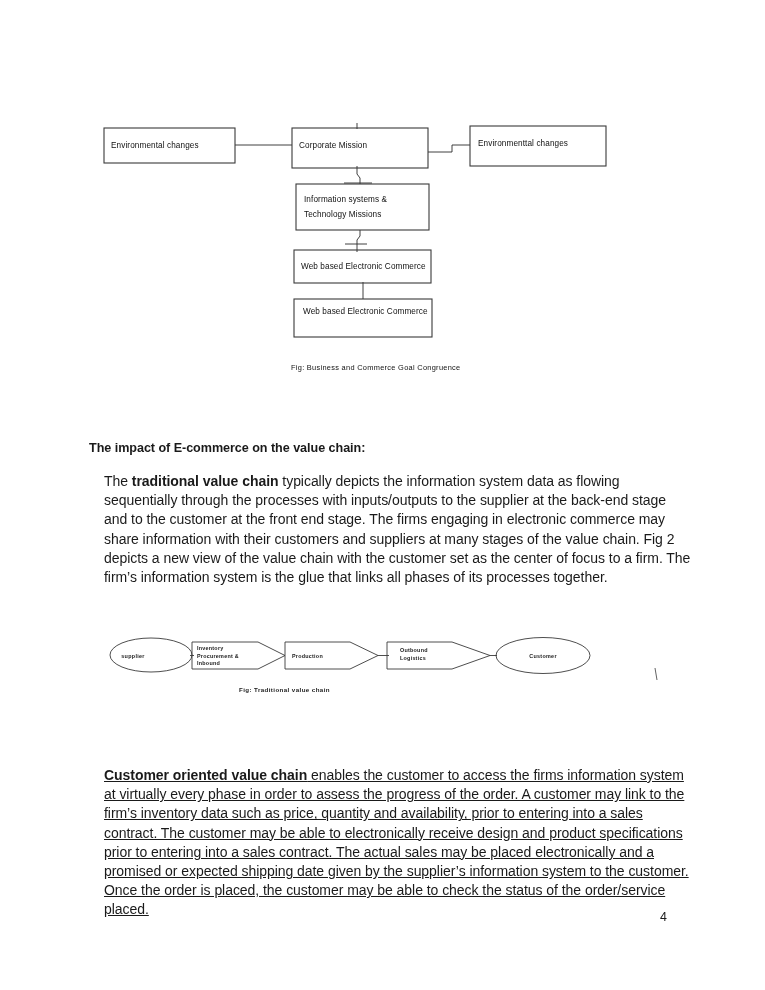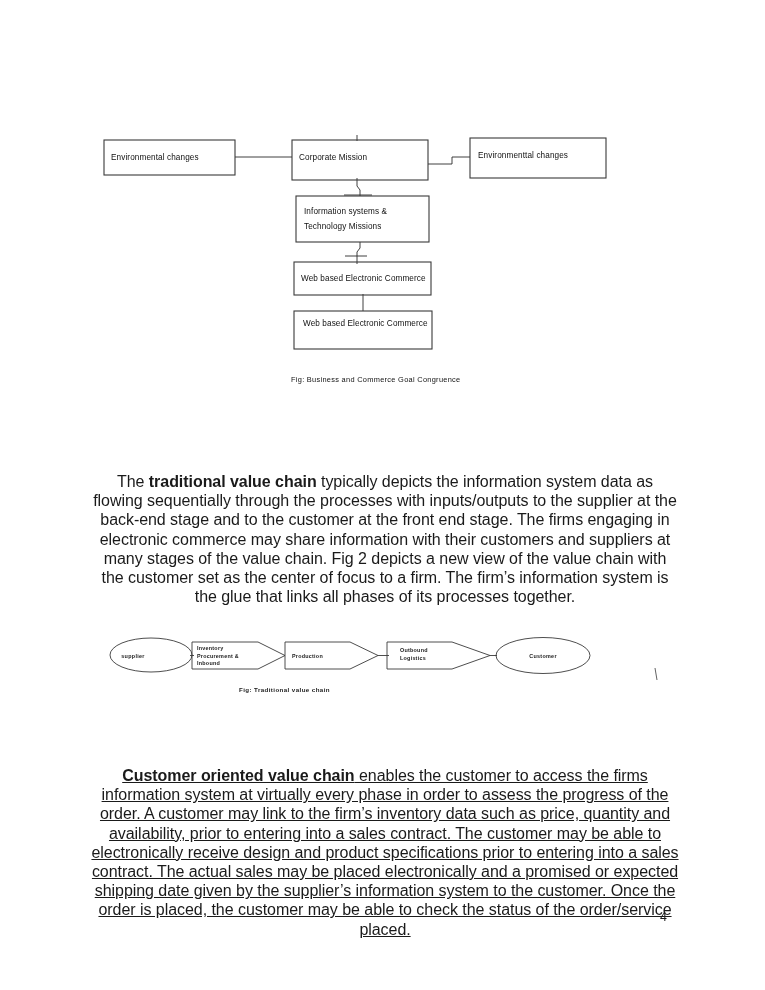--- a/index.html
+++ b/index.html
@@ -20,21 +20,21 @@
     position: relative;
     width: 765px;
     height: 990px;
     box-sizing: border-box;
   }
 
   
   .diagram-top {
     position: absolute;
     left: 0;
-    top: 16px;
+    top: 4px;
     width: 765px;
     height: 390px;
   }
   .diagram-top svg {
     display: block;
   }
   .dbox-text {
     font-family: "Liberation Sans", sans-serif;
     font-size: 8.2px;
     letter-spacing: 0.1px;
@@ -53,26 +53,26 @@
     left: 89px;
     top: 441px;
     width: 600px;
     font-size: 12.6px;
     font-weight: bold;
     color: #1a1a1a;
     letter-spacing: -0.05px;
   }
   .para {
     position: absolute;
-    left: 91px;
+    left: 104px;
     width: 588px;
-    font-size: 16px;
+    font-size: 14px;
     line-height: 19.2px;
     color: #1a1a1a;
-    text-align: center;
+    text-align: left;
     letter-spacing: -0.05px;
   }
   .para-1 { top: 472px; }
   .para-2 { top: 766px; text-decoration: underline; }
   .para b { font-weight: bold; }
 
   
   .diagram-chain {
     position: absolute;
     left: 0;
@@ -149,20 +149,21 @@
       <rect x="294" y="246" width="137" height="33" fill="none" stroke="#3a3a3a" stroke-width="1.1"></rect>
       <text class="dbox-text" x="301" y="265">Web based Electronic Commerce</text>
 
       <rect x="294" y="295" width="138" height="38" fill="none" stroke="#3a3a3a" stroke-width="1.1"></rect>
       <text class="dbox-text" x="303" y="310">Web based Electronic Commerce</text>
 
       <text class="fig-cap-top" x="291" y="366">Fig:   Business and Commerce Goal Congruence</text>
     </svg>
   </div>
 
+  <div class="heading">The impact of E-commerce on the value chain:</div>
 
   <div class="para para-1">
     <span>The </span><b>traditional value chain</b><span> typically depicts the information system data as flowing sequentially through the processes with inputs/outputs to the supplier at the back-end stage and to the customer at the front end stage. The firms engaging in electronic commerce may share information with their customers and suppliers at many stages of the value chain. Fig 2 depicts a new view of the value chain with the customer set as the center of focus to a firm. The firm’s information system is the glue that links all phases of its processes together.</span>
   </div>
 
   <div class="diagram-chain">
     <svg width="765" height="100" viewBox="0 0 765 100" xmlns="http://www.w3.org/2000/svg">
 
       <ellipse cx="151" cy="655" fill="none" stroke="#3a3a3a" stroke-width="0.9" rx="41" ry="17" transform="translate(0,-612)"></ellipse>
       <text class="chain-label-node" x="133" y="45.5" text-anchor="middle">supplier</text>

